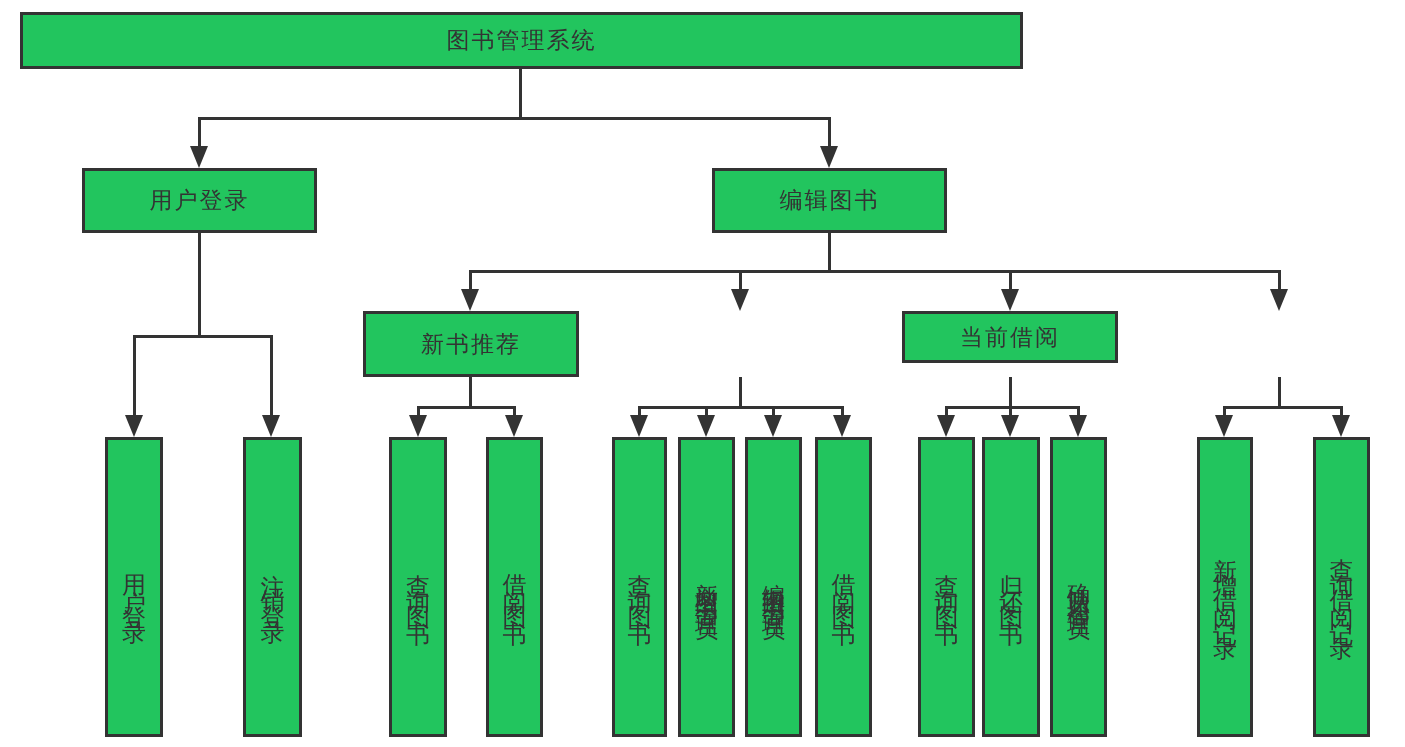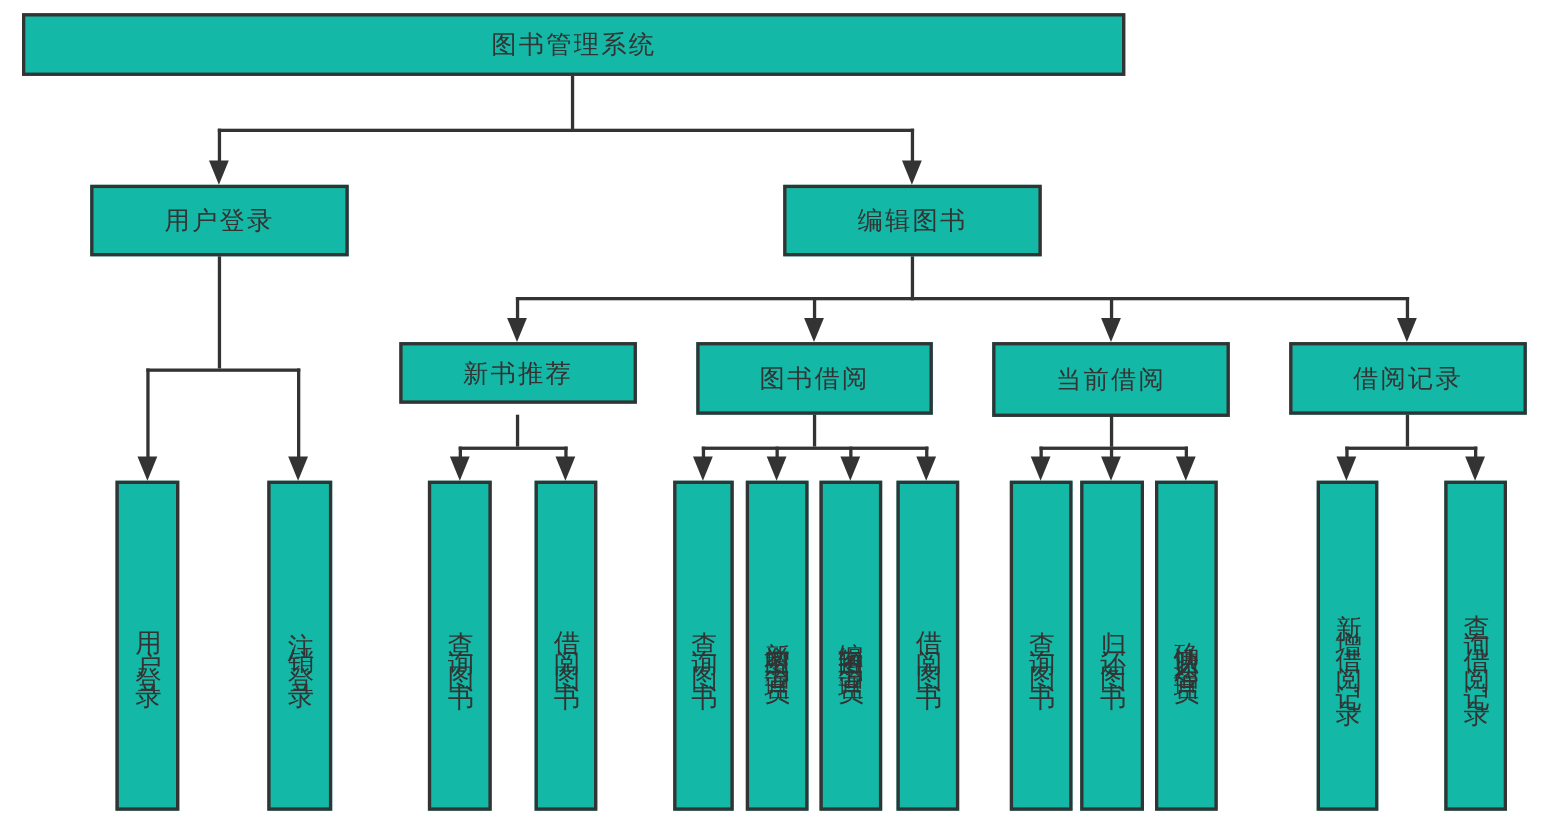--- a/index.html
+++ b/index.html
@@ -6,21 +6,21 @@
   #canvas{
     position:relative;
     width:1405px;height:747px;
     background:#ffffff;
     font-family:"Liberation Sans","DejaVu Sans",sans-serif;
     overflow:hidden;
   }
   .box{
     position:absolute;
     box-sizing:border-box;
-    background:#14b8a6;
+    background:#22c55e;
     border:3px solid #333333;
     color:#333333;
     display:flex;
     align-items:center;
     justify-content:center;
     font-size:23px;
     letter-spacing:2px;
     text-align:center;
     white-space:nowrap;
   }
@@ -57,27 +57,25 @@
 <body>
 
 <div id="canvas">
 
   <div class="box" style="left:20px;top:12px;width:1003px;height:57px;">图书管理系统</div>
 
   <div class="box" style="left:82px;top:168px;width:235px;height:65px;">用户登录</div>
 
   <div class="box" style="left:712px;top:168px;width:235px;height:65px;">编辑图书</div>
 
-  <div class="box" style="left:363px;top:311px;width:216px;height:56px;">新书推荐</div>
+  <div class="box" style="left:363px;top:311px;width:216px;height:66px;">新书推荐</div>
 
-  <div class="box" style="left:633px;top:311px;width:215px;height:66px;">图书借阅</div>
 
-  <div class="box" style="left:902px;top:311px;width:216px;height:68px;">当前借阅</div>
+  <div class="box" style="left:902px;top:311px;width:216px;height:52px;">当前借阅</div>
 
-  <div class="box" style="left:1172px;top:311px;width:216px;height:66px;">借阅记录</div>
 
   <div class="box leaf" style="left:105px;top:437px;width:58px;height:300px;">用户登录</div>
   <div class="box leaf" style="left:243px;top:437px;width:59px;height:300px;">注销登录</div>
 
   <div class="box leaf" style="left:389px;top:437px;width:58px;height:300px;">查询图书</div>
   <div class="box leaf" style="left:486px;top:437px;width:57px;height:300px;">借阅图书</div>
 
   <div class="box leaf" style="left:612px;top:437px;width:55px;height:300px;">查询图书</div>
   <div class="box leaf long" style="left:678px;top:437px;width:57px;height:300px;">新增图书（管理员）</div>
   <div class="box leaf long" style="left:745px;top:437px;width:57px;height:300px;">编辑图书（管理员）</div>

